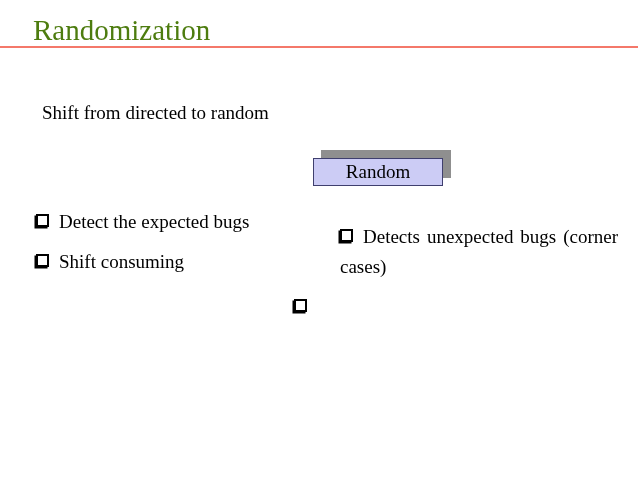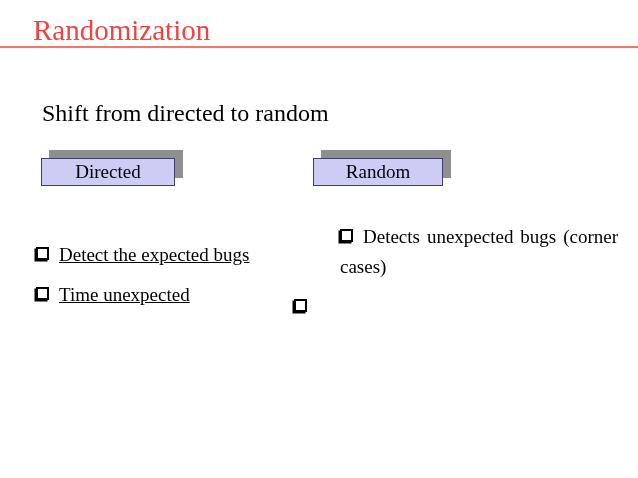--- a/index.html
+++ b/index.html
@@ -15,36 +15,36 @@
     overflow: hidden;
     font-family: "Liberation Serif", "DejaVu Serif", serif;
     color: #000000;
   }
   .slide-title {
     position: absolute;
     left: 33px;
     top: 14px;
     font-size: 29px;
     line-height: 32px;
-    color: #ef4444;
+    color: #4d7c0f;
     white-space: nowrap;
   }
   .title-divider {
     position: absolute;
     left: 0;
     top: 46px;
     width: 638px;
     height: 2px;
     background: #f4786a;
   }
   .lead-text {
     position: absolute;
     left: 42px;
     top: 100px;
-    font-size: 24px;
+    font-size: 19px;
     line-height: 26px;
     white-space: nowrap;
     text-align: right;
   }
   .label-box {
     position: absolute;
     top: 158px;
     height: 28px;
   }
   .label-box.directed { left: 41px;  width: 134px; }
@@ -72,21 +72,21 @@
     font-size: 19px;
   }
   .bullet-list {
     position: absolute;
     margin: 0;
     padding: 0;
     list-style: none;
     font-size: 19px;
     line-height: 30px;
   }
-  .bullet-list.left  { left: 36px;  top: 240px; width: 262px; text-decoration: underline; }
+  .bullet-list.left  { left: 36px;  top: 207px; width: 262px; }
   .bullet-list.right { left: 294px; top: 222px; width: 324px; }
   .bullet-list li { margin: 0 0 10px 0; }
   .bullet-list.right li.justified { text-align: justify; margin-left: 46px; }
   .bullet-square {
     display: inline-block;
     width: 9px;
     height: 9px;
     border: 2px solid #000000;
     box-shadow: -1.5px 1.5px 0 0 #000000;
     margin-right: 10px;
@@ -97,36 +97,32 @@
 <body>
 
 <div class="slide">
 
   <h1 class="slide-title" style="margin:0;font-weight:normal;">Randomization</h1>
 
   <div class="title-divider"></div>
 
   <div class="lead-text">Shift from directed to random</div>
 
-  <div class="label-box directed">
-    <div class="shadow"></div>
-    <div class="face">Directed</div>
-  </div>
 
   <div class="label-box random">
     <div class="shadow"></div>
     <div class="face">Random</div>
   </div>
 
   <ul class="bullet-list left">
     <li>
       <span class="bullet-square"></span><span>Detect the expected bugs</span>
     </li>
     <li>
-      <span class="bullet-square"></span><span>Time unexpected</span>
+      <span class="bullet-square"></span><span>Shift consuming</span>
     </li>
   </ul>
 
   <ul class="bullet-list right">
     <li class="justified">
       <span class="bullet-square"></span><span>Detects unexpected bugs (corner cases)</span>
     </li>
     <li>
       <span class="bullet-square"></span>
     </li>

